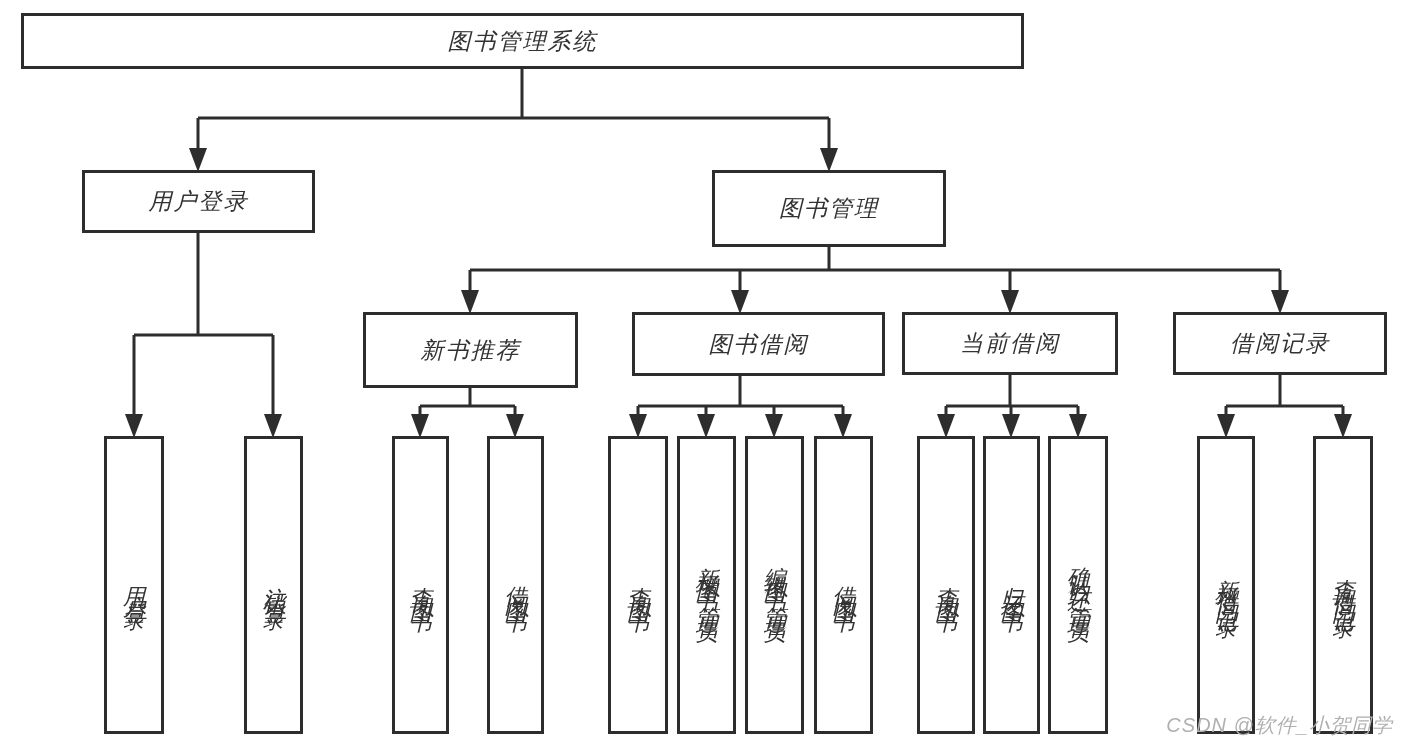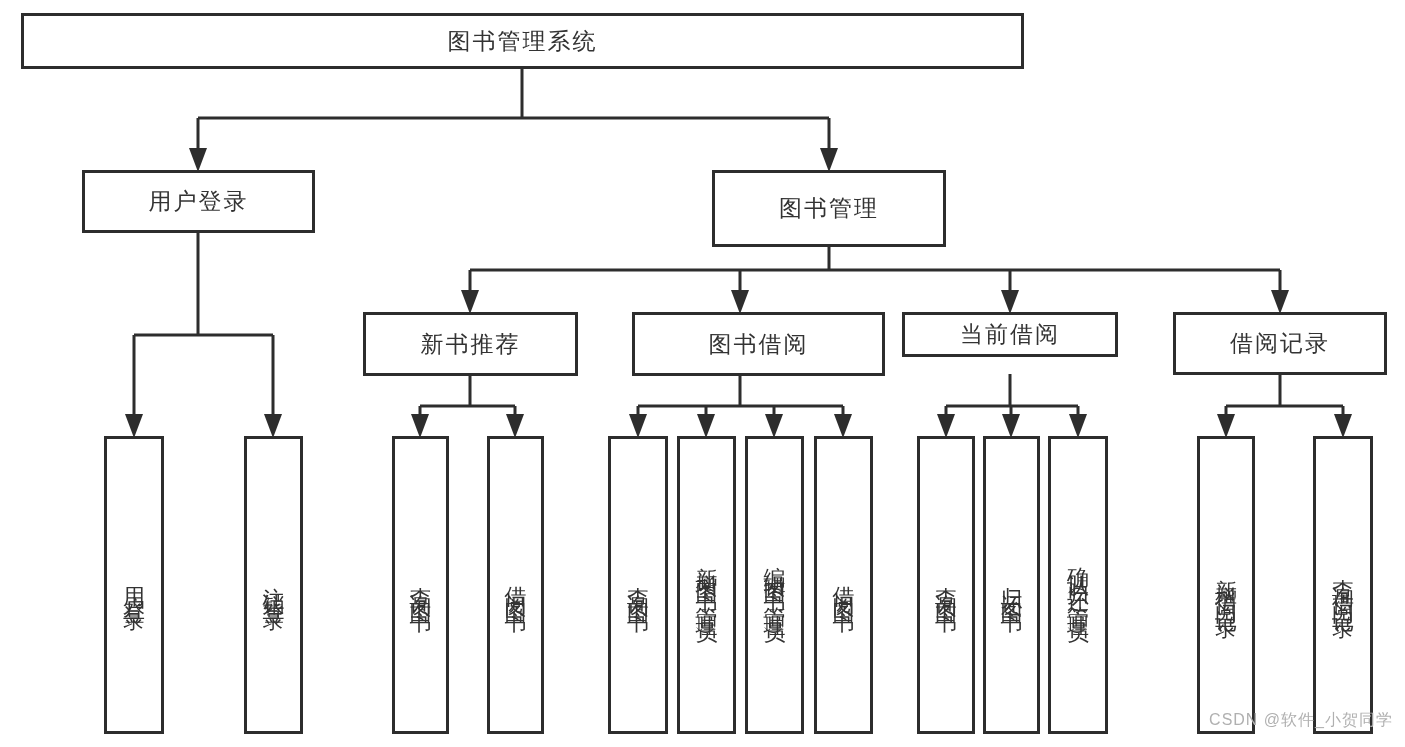--- a/index.html
+++ b/index.html
@@ -8,20 +8,21 @@
     --background:#ffffff;
     --watermark:#b0b0b0;
   }
   html,body{margin:0;padding:0;background:var(--background);}
   .stage{
     position:relative;
     width:1405px;height:747px;
     background:var(--background);
     font-family:"Liberation Sans","DejaVu Sans",sans-serif;
     overflow:hidden;
+    font-style:italic;
   }
   .wires{position:absolute;left:0;top:0;width:1405px;height:747px;z-index:1;}
   .wires path{stroke:var(--line);stroke-width:3;fill:none;}
   .wires polygon{fill:var(--line);stroke:none;}
   .node{
     position:absolute;z-index:2;
     box-sizing:border-box;
     border:3px solid var(--line);
     background:var(--background);
     display:flex;align-items:center;justify-content:center;
@@ -31,22 +32,22 @@
   .vbox{
     writing-mode:vertical-rl;
     text-orientation:mixed;
     font-size:22px;
     letter-spacing:8px;
     line-height:1;
     white-space:nowrap;
   }
   .watermark{
     position:absolute;z-index:5;
-    right:12px;bottom:16px;
-    font-size:16px;letter-spacing:1px;
+    right:12px;bottom:8px;
+    font-size:20px;letter-spacing:1px;
     color:var(--watermark);
     white-space:nowrap;
     margin-left:20px;
   }
 </style>
 </head>
 <body>
 
 <div class="stage">
 
@@ -81,23 +82,23 @@
         <polygon points="1217,414 1235,414 1226,438"></polygon>
         <polygon points="1334,414 1352,414 1343,438"></polygon>
       </g>
   </svg>
 
   <div class="node hbox" style="left:21px;top:13px;width:1003px;height:56px;">图书管理系统</div>
 
   <div class="node hbox" style="left:82px;top:170px;width:233px;height:63px;">用户登录</div>
   <div class="node hbox" style="left:712px;top:170px;width:234px;height:77px;">图书管理</div>
 
-  <div class="node hbox" style="left:363px;top:312px;width:215px;height:64px;">新书推荐</div>
+  <div class="node hbox" style="left:363px;top:312px;width:215px;height:76px;">新书推荐</div>
   <div class="node hbox" style="left:632px;top:312px;width:253px;height:64px;">图书借阅</div>
-  <div class="node hbox" style="left:902px;top:312px;width:216px;height:45px;">当前借阅</div>
+  <div class="node hbox" style="left:902px;top:312px;width:216px;height:63px;">当前借阅</div>
   <div class="node hbox" style="left:1173px;top:312px;width:214px;height:63px;">借阅记录</div>
 
   <div class="node vbox" style="left:104px;top:436px;width:60px;height:298px;">用户登录</div>
   <div class="node vbox" style="left:244px;top:436px;width:59px;height:298px;">注销登录</div>
 
   <div class="node vbox" style="left:392px;top:436px;width:57px;height:298px;">查询图书</div>
   <div class="node vbox" style="left:487px;top:436px;width:57px;height:298px;">借阅图书</div>
 
   <div class="node vbox" style="left:608px;top:436px;width:60px;height:298px;">查询图书</div>
   <div class="node vbox" style="left:677px;top:436px;width:59px;height:298px;">新增图书（管理员）</div>

